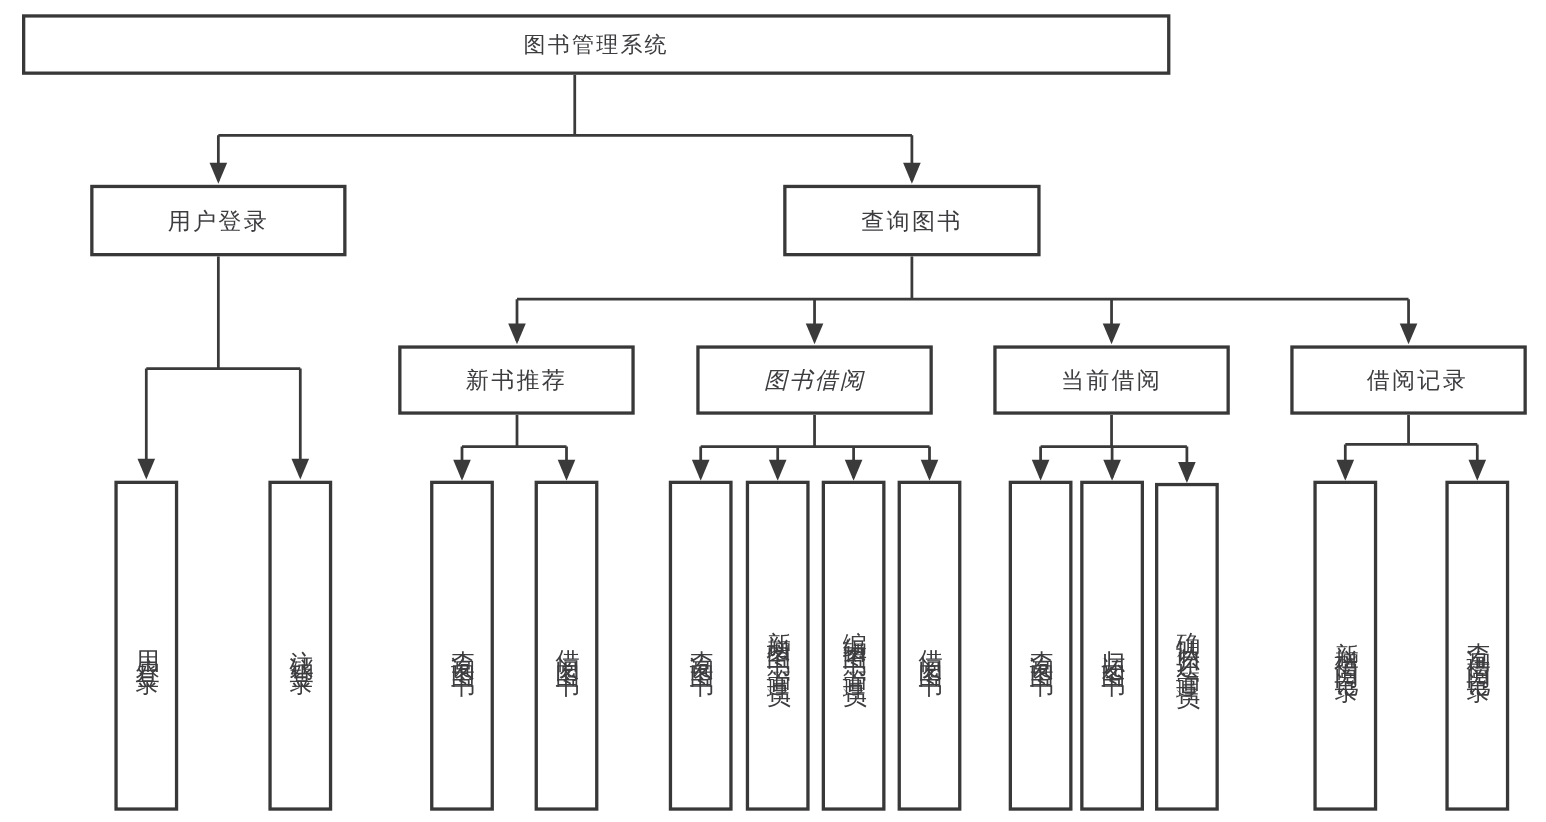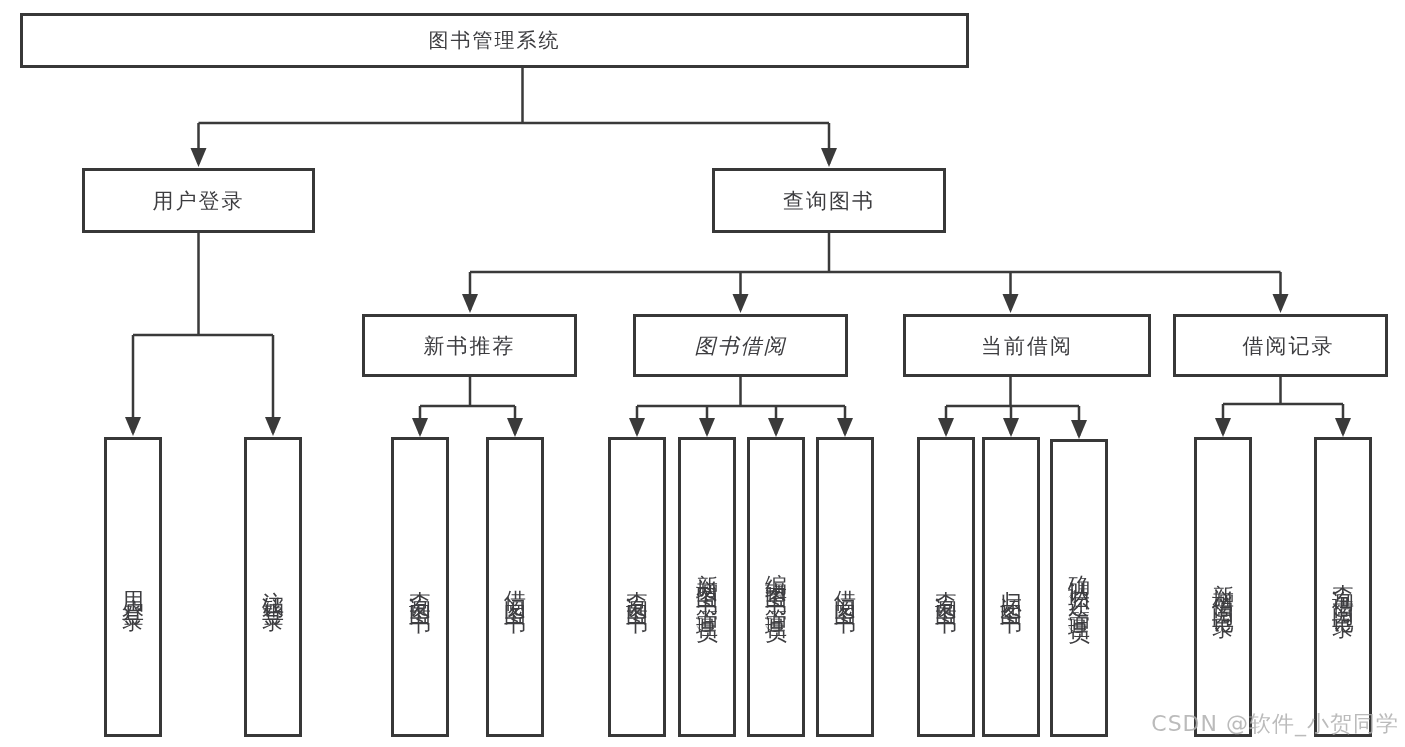--- a/index.html
+++ b/index.html
@@ -91,38 +91,38 @@
       <path class="arrowhead" d="M768 418 L784 418 L776 437 Z"></path>
       <path class="arrowhead" d="M837 418 L853 418 L845 437 Z"></path>
       <path class="arrowhead" d="M938 418 L954 418 L946 437 Z"></path>
       <path class="arrowhead" d="M1003 418 L1019 418 L1011 437 Z"></path>
       <path class="arrowhead" d="M1071 420 L1087 420 L1079 439 Z"></path>
       <path class="arrowhead" d="M1215 418 L1231 418 L1223 437 Z"></path>
       <path class="arrowhead" d="M1335 418 L1351 418 L1343 437 Z"></path>
     </g>
   </svg>
 
-  <div class="node h root" style="left:20px; top:13px; width:949px; height:55px;justify-content:center;">
+  <div class="node h root" style="left:20px; top:13px; width:1044px; height:55px;justify-content:center;">
     <span>图书管理系统</span>
   </div>
 
   <div class="node h" style="left:82px; top:168px; width:233px; height:65px;">
     <span>用户登录</span>
   </div>
   <div class="node h" style="left:712px; top:168px; width:234px; height:65px;">
     <span>查询图书</span>
   </div>
 
   <div class="node h" style="left:362px; top:314px; width:215px; height:63px;">
     <span>新书推荐</span>
   </div>
   <div class="node h" style="left:633px; top:314px; width:215px; height:63px;font-style:italic;">
     <span>图书借阅</span>
   </div>
-  <div class="node h" style="left:903px; top:314px; width:248px; height:63px;">
+  <div class="node h" style="left:903px; top:314px; width:215px; height:63px;">
     <span>当前借阅</span>
   </div>
   <div class="node h" style="left:1173px; top:314px; width:215px; height:63px;padding-left:16px;">
     <span>借阅记录</span>
   </div>
 
   <div class="node v" style="left:104px; top:437px; width:58px; height:300px;">
     <span>用户登录</span>
   </div>
   <div class="node v" style="left:244px; top:437px; width:58px; height:300px;">
@@ -159,15 +159,14 @@
     <span>确认归还（管理员）</span>
   </div>
 
   <div class="node v" style="left:1194px; top:437px; width:58px; height:300px;">
     <span>新增借阅记录</span>
   </div>
   <div class="node v" style="left:1314px; top:437px; width:58px; height:300px;">
     <span>查询借阅记录</span>
   </div>
 
-  <div class="watermark">CSDN @软件_小贺同学</div>
 
 </div>
 
 </body></html>

